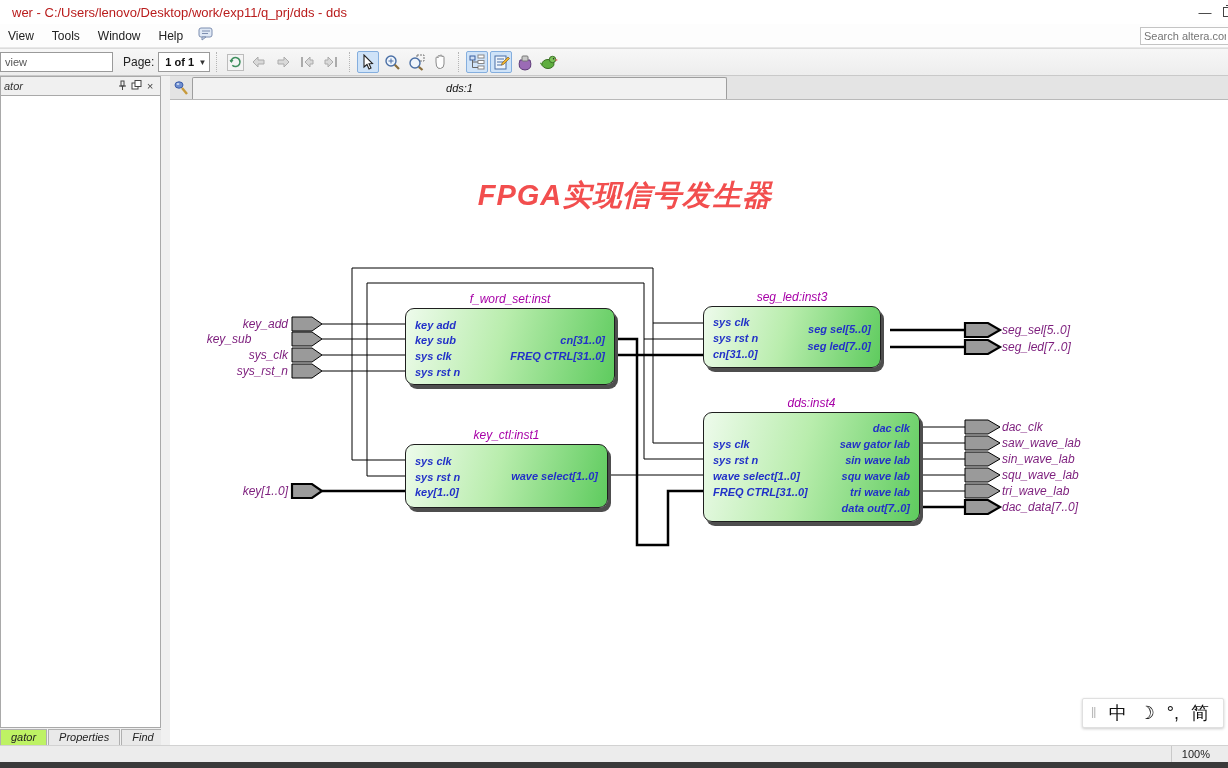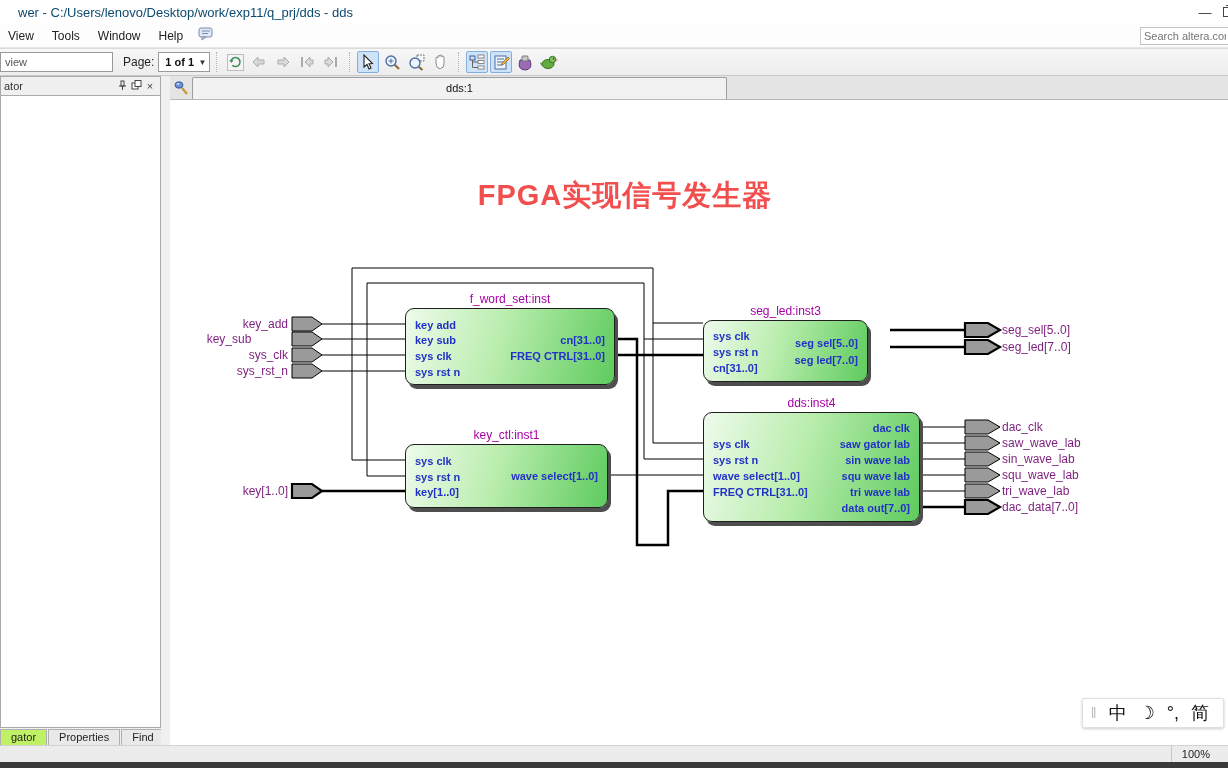--- a/index.html
+++ b/index.html
@@ -1,21 +1,21 @@
 <!DOCTYPE html>
 <html><head>
 <meta charset="utf-8">
 <style>
   * { margin:0; padding:0; box-sizing:border-box; }
   html,body { width:1228px; height:768px; overflow:hidden; font-family:"Liberation Sans",sans-serif; background:#fff; }
   .app { width:1228px; height:768px; display:flex; flex-direction:column; position:relative; }
 
   
   .titlebar { height:24px; background:#fff; display:flex; align-items:center; position:relative; }
-  .title-text { font-size:13px; color:#0c4a6e; padding-left:18px; white-space:nowrap; }
+  .title-text { font-size:13px; color:#b91c1c; padding-left:12px; white-space:nowrap; }
   .win-btns { position:absolute; right:0; top:0; height:24px; display:flex; align-items:center; }
   .win-min { width:36px; text-align:center; font-size:13px; color:#333; }
   .win-restore { width:12px; height:10px; border:1px solid #444; position:relative; margin-right:-7px; background:#fff; }
   .win-restore:before { content:""; position:absolute; left:2px; top:-3px; width:10px; height:8px; border:1px solid #444; border-bottom:none; border-left:none; }
 
   
   .menubar { height:24px; background:#fdfdfd; display:flex; align-items:center; position:relative; border-bottom:1px solid #e8e8e8; }
   .menu-item { font-size:12px; color:#222; padding:3px 9px; }
   .menu-item:first-child { padding-left:8px; }
   .speech-icon { margin-left:6px; }
@@ -27,21 +27,21 @@
   .page-label { font-size:12px; color:#222; margin:0 4px 0 10px; }
   .page-combo { width:52px; height:20px; border:1px solid #9a9a9a; background:#fff; font-size:11px; color:#111; display:flex; align-items:center; }
   .page-combo .val { flex:1; padding-left:6px; font-weight:bold; }
   .page-combo .arrow { width:14px; text-align:center; font-size:8px; color:#333; }
   .tsep { width:1px; height:20px; border-left:1px dotted #b5b5b5; margin:0 6px; }
   .tbtn { width:22px; height:22px; display:flex; align-items:center; justify-content:center; margin:0 1px; border:1px solid transparent; border-radius:2px; }
   .tbtn.sel { background:#cfe3f8; border:1px solid #84aede; }
   .tbtn svg { display:block; }
 
   
-  .main { flex:1; display:flex; min-height:0; }
+  .main { flex:1; display:flex; min-height:0;font-style:italic; }
   .dock { width:161px; display:flex; flex-direction:column; background:#f0f0f0; }
   .dock-header { height:20px; background:#f0f0f0; border:1px solid #a9a9a9; display:flex; align-items:center; font-size:11px; color:#333; padding:0 3px; }
   .dock-header .dh-title { flex:1; }
   .dock-header .dh-btn { width:14px; text-align:center; color:#444; font-size:11px; }
   .dock-body { flex:1; background:#fff; border:1px solid #a9a9a9; border-top:none; }
   .dock-tabs { height:17px; display:flex; background:#f0f0f0; align-items:flex-end; }
   .dtab { font-size:11px; color:#222; padding:1px 10px 2px 10px; border:1px solid #b0b0b0; border-bottom:none; background:#e9e9e9; margin-right:1px; }
   .dtab.active { background:#bef264; }
   .splitter { width:9px; background:#f0f0f0; }
 
@@ -298,21 +298,21 @@
         <div class="blk" style="left:235px;top:208px;width:210px;height:77px;">
           <span class="blk-title">f_word_set:inst</span>
           <span class="port in" style="top:16px;">key add</span>
           <span class="port in" style="top:31px;">key sub</span>
           <span class="port in" style="top:47px;">sys clk</span>
           <span class="port in" style="top:63px;">sys rst n</span>
           <span class="port out" style="top:31px;">cn[31..0]</span>
           <span class="port out" style="top:47px;">FREQ CTRL[31..0]</span>
         </div>
 
-        <div class="blk" style="left:533px;top:220px;width:165px;height:62px;">
+        <div class="blk" style="left:533px;top:206px;width:178px;height:62px;">
           <span class="blk-title">seg_led:inst3</span>
           <span class="port in" style="top:15px;">sys clk</span>
           <span class="port in" style="top:31px;">sys rst n</span>
           <span class="port in" style="top:47px;">cn[31..0]</span>
           <span class="port out" style="top:22px;">seg sel[5..0]</span>
           <span class="port out" style="top:39px;">seg led[7..0]</span>
         </div>
 
         <div class="blk" style="left:235px;top:344px;width:203px;height:64px;">
           <span class="blk-title">key_ctl:inst1</span>

